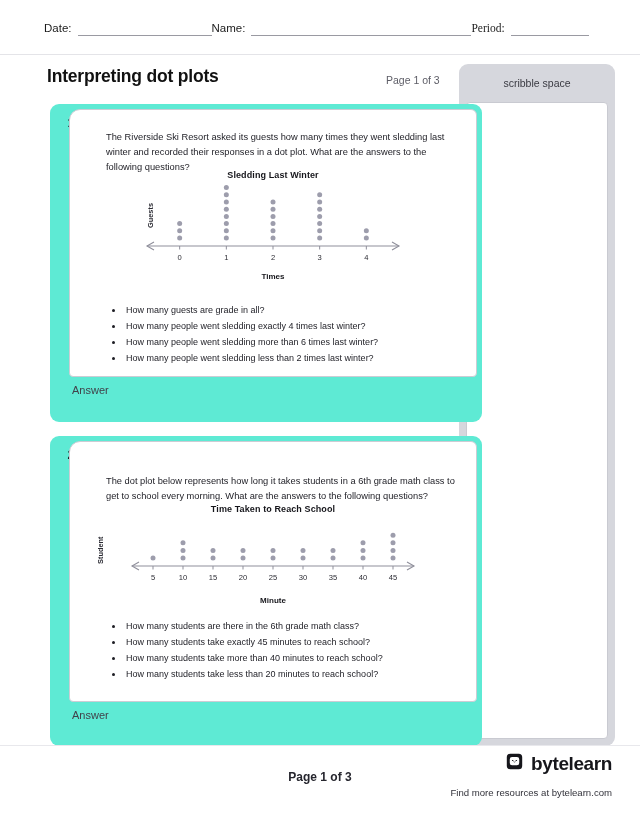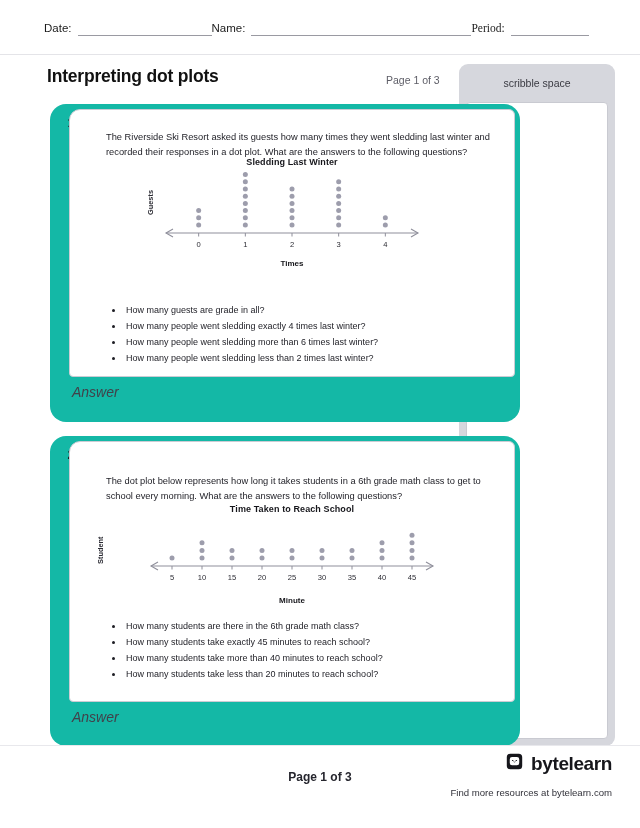--- a/index.html
+++ b/index.html
@@ -64,23 +64,23 @@
   }
   .scribble-pad {
     position: absolute; top: 38px; left: 7px; right: 7px; bottom: 7px;
     background: #ffffff;
     border: 1px solid #c9cad1;
     border-radius: 4px;
   }
 
   
   .problem {
-    position: absolute; left: 50px; width: 470px;
-    background: #14b8a6;
-    border-radius: 16px;
+    position: absolute; left: 50px; width: 432px;
+    background: #5eead4;
+    border-radius: 9px;
   }
   #problem-1 { top: 104px; height: 318px; }
   #problem-2 { top: 436px; height: 310px; }
 
   .num-badge {
     position: absolute; top: 8px; left: 10px;
     width: 22px; height: 22px;
     font-size: 13px; font-weight: 700; color: #17171c;
     line-height: 22px; text-align: center;
   }
@@ -91,21 +91,21 @@
     border-top-left-radius: 11px;
     border-top-right-radius: 6px;
     border-bottom-left-radius: 4px;
     border-bottom-right-radius: 4px;
   }
   #problem-1 .white-card { height: 268px; }
   #problem-2 .white-card { height: 261px; }
 
   .answer-label {
     position: absolute; left: 22px;
-    font-size: 14px; color: #41414a; font-style: italic;
+    font-size: 11px; color: #41414a;
   }
   #problem-1 .answer-label { top: 384px; }
   #problem-2 .answer-label { top: 709px; }
   .answer-abs { position: absolute; }
 
   .prompt {
     position: absolute; left: 36px; right: 18px;
     font-size: 9.3px; line-height: 1.62; color: #1d1d24;
   }
   #problem-1 .prompt { top: 20px; }
@@ -115,21 +115,21 @@
     position: absolute; left: 40px; right: 14px;
     margin: 0; padding-left: 14px;
     font-size: 9px; line-height: 1.78; color: #1d1d24;
   }
   .qlist li { margin: 0; padding-left: 2px; }
   #problem-1 .qlist { top: 192px; }
   #problem-2 .qlist { top: 176px; }
 
   
   .plot { position: absolute; left: 10px; right: 10px; }
-  #plot-1 { top: 47px; height: 132px; }
+  #plot-1 { top: 60px; height: 132px; }
   #plot-2 { top: 62px; height: 110px; }
 
   .plot-title {
     text-align: center; font-size: 9px; font-weight: 700;
     color: #16161b; letter-spacing: 0.1px;
   }
   .plot-ylabel {
     position: absolute; font-size: 7.4px; font-weight: 700; color: #2b2b33;
     transform: rotate(-90deg); transform-origin: left top;
     white-space: nowrap;

